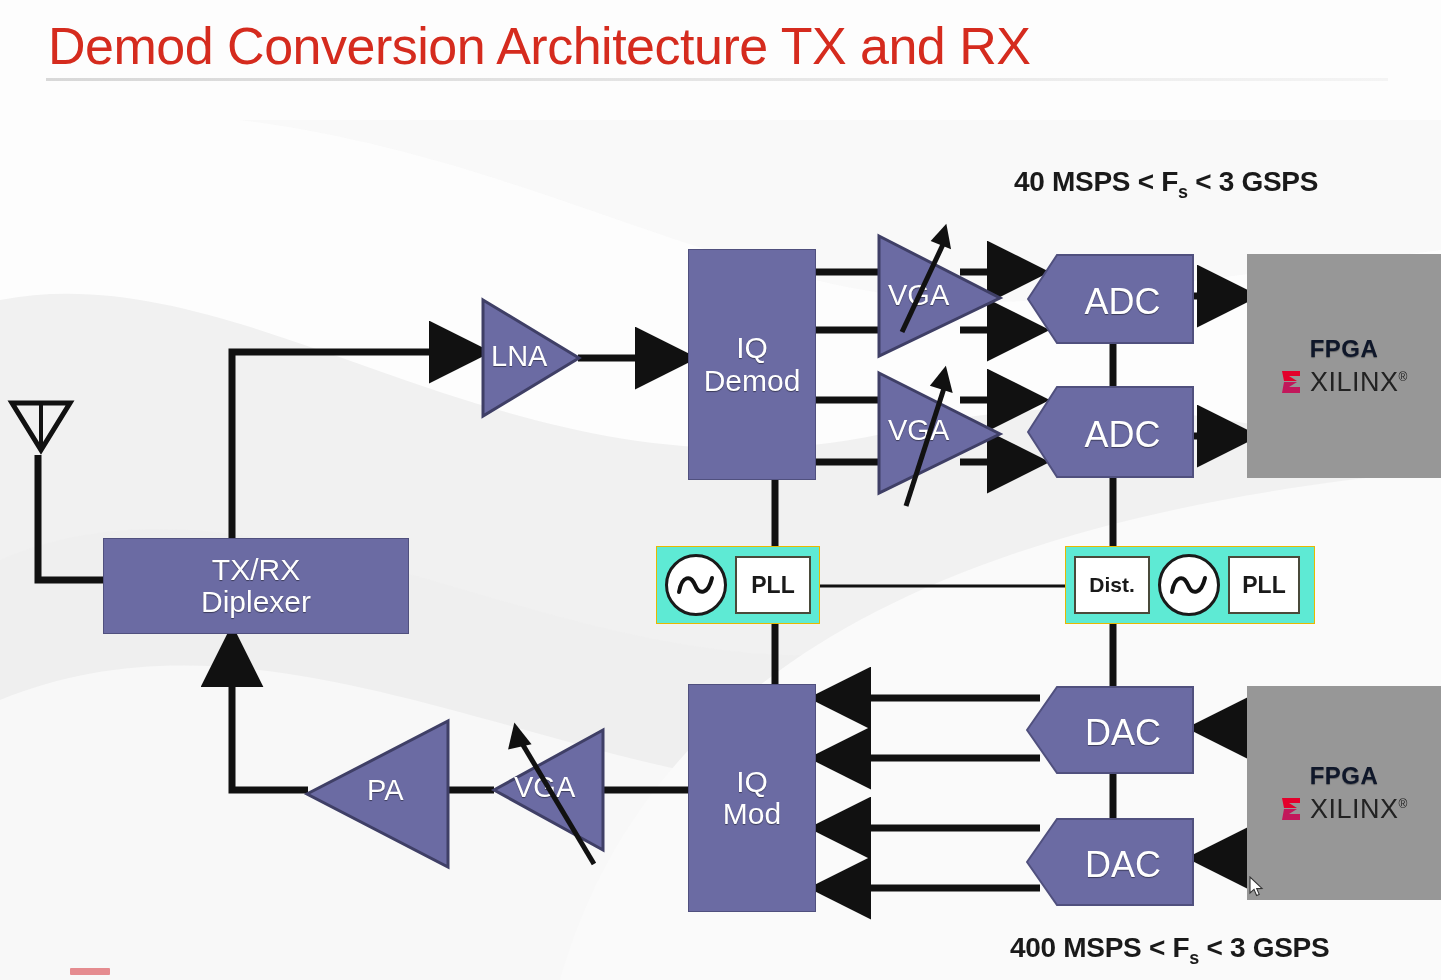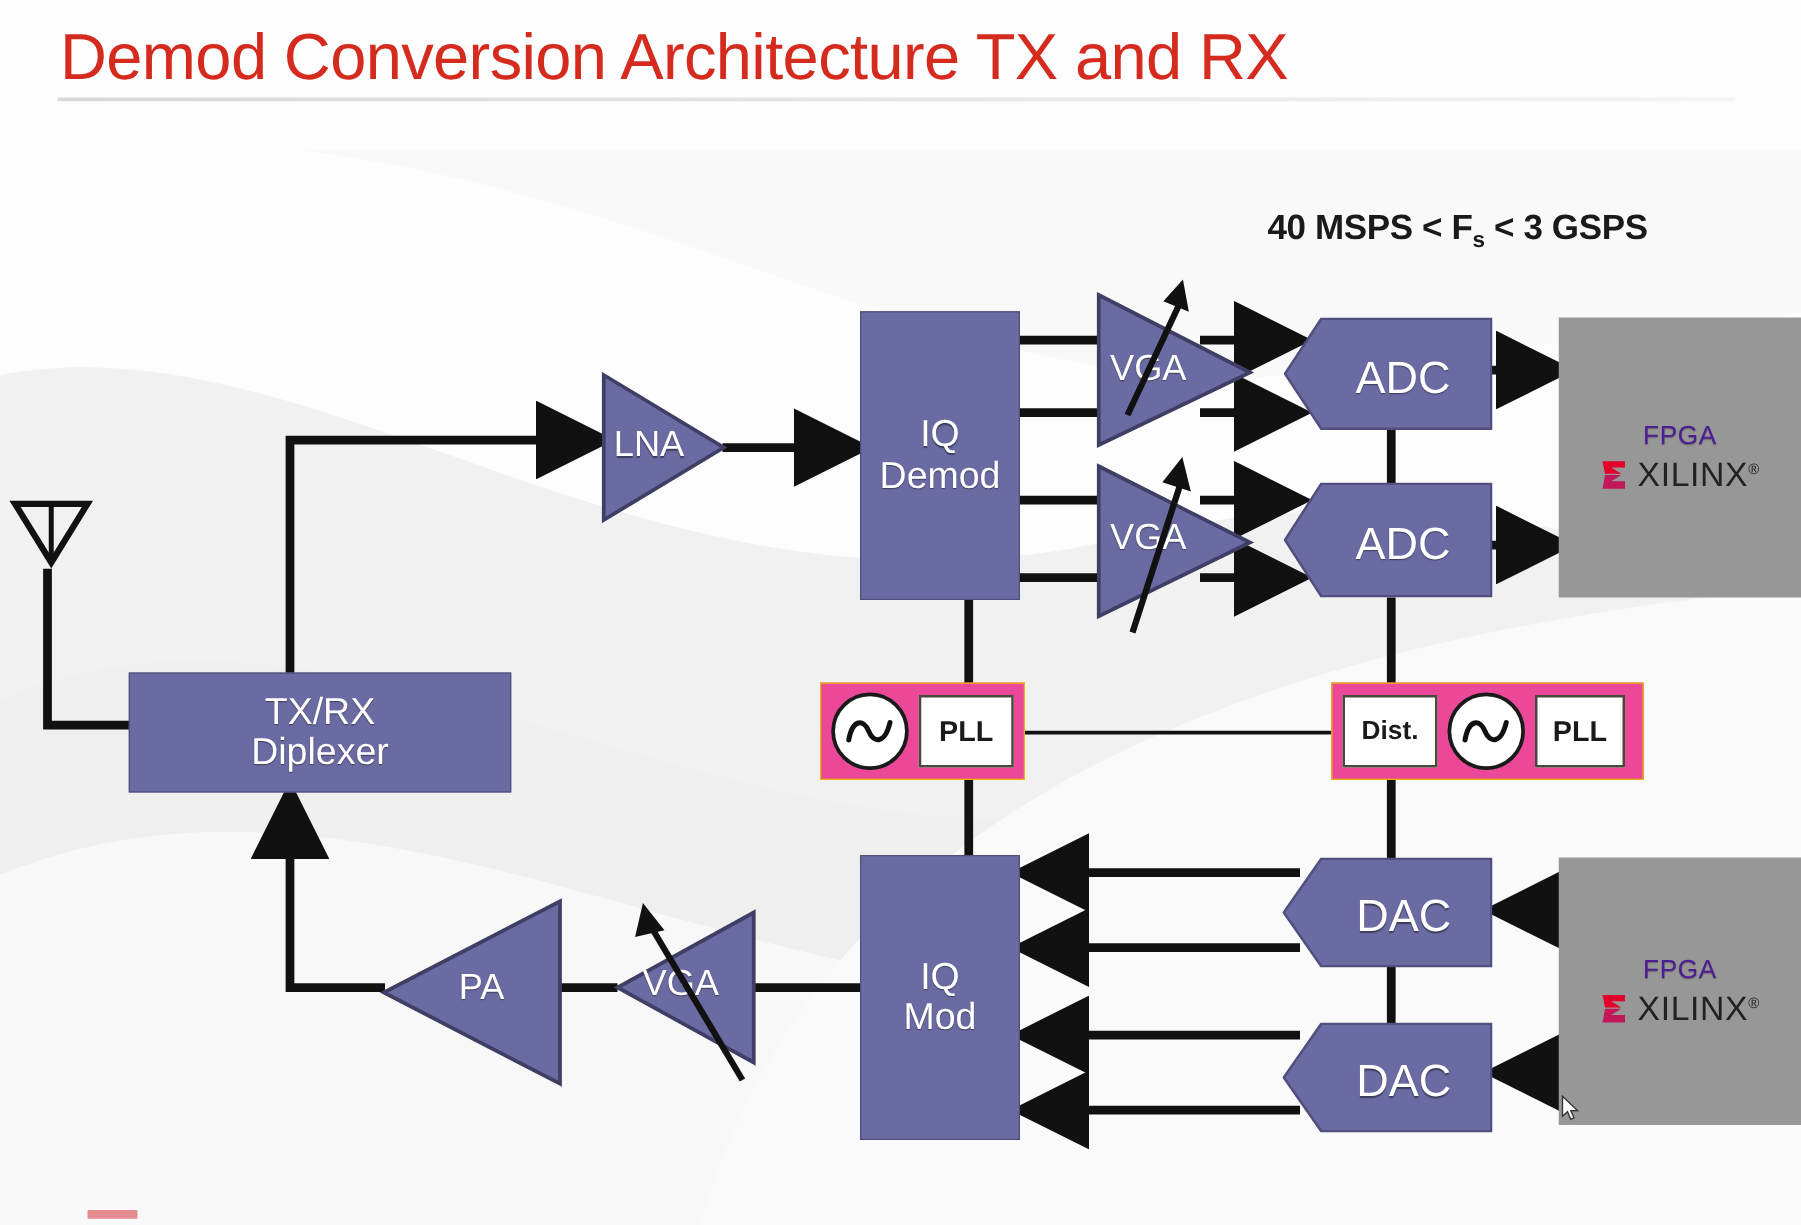--- a/index.html
+++ b/index.html
@@ -78,23 +78,23 @@
   .gblock {
     position: absolute;
     background: #979797;
     display: flex;
     flex-direction: column;
     align-items: center;
     justify-content: center;
     z-index: 6;
   }
   .gblock .fpga-label {
-    color: #4c1d95;
-    font-size: 21px;
-    font-weight: normal;
+    color: #0f172a;
+    font-size: 24px;
+    font-weight: bold;
     letter-spacing: .5px;
     margin-bottom: 4px;
     text-shadow: 0 1px 1px rgba(0,0,0,.35);
   }
   .xrow { display: flex; align-items: center; gap: 6px; }
   .xmark { width: 24px; height: 26px; }
   .xname {
     color: #222222;
     font-size: 27px;
     letter-spacing: .5px;
@@ -121,21 +121,21 @@
     font-size: 36px;
     text-shadow: 0 1px 1px rgba(0,0,0,.45);
     white-space: nowrap;
     left: 0; right: 0;
     text-align: center;
   }
 
   
   .ygroup {
     position: absolute;
-    background: #ec4899;
+    background: #5eead4;
     border: 1px solid #e8b800;
     display: flex;
     align-items: center;
     gap: 8px;
     padding: 24px 8px;
     z-index: 7;
   }
   .wbox {
     background: #ffffff;
     border: 2px solid #4a4a3a;
@@ -185,20 +185,23 @@
     <path d="M240,120 C560,160 760,320 1040,300 L1441,250 L1441,120 Z" fill="#f6f6f6" opacity=".7"></path>
   </svg>
 
   <div id="title">Demod Conversion Architecture TX and RX</div>
   <div id="title-rule"></div>
   <div id="corner-bar"></div>
 
   <div class="annot" id="annot-top">
     <span>40 MSPS &lt; F</span><sub>s</sub><span> &lt; 3 GSPS</span>
   </div>
+  <div class="annot" id="annot-bottom">
+    <span>400 MSPS &lt; F</span><sub>s</sub><span> &lt; 3 GSPS</span>
+  </div>
 
   <svg id="wires" viewBox="0 0 1441 980">
     <defs>
       <marker id="ah" markerWidth="9" markerHeight="9" refX="7.6" refY="4.5" orient="auto">
         <path d="M0,0 L9,4.5 L0,9 Z" fill="#111111"></path>
       </marker>
       <marker id="ahs" markerWidth="8" markerHeight="8" refX="6.8" refY="4" orient="auto">
         <path d="M0,0 L8,4 L0,8 Z" fill="#111111"></path>
       </marker>
     </defs>

